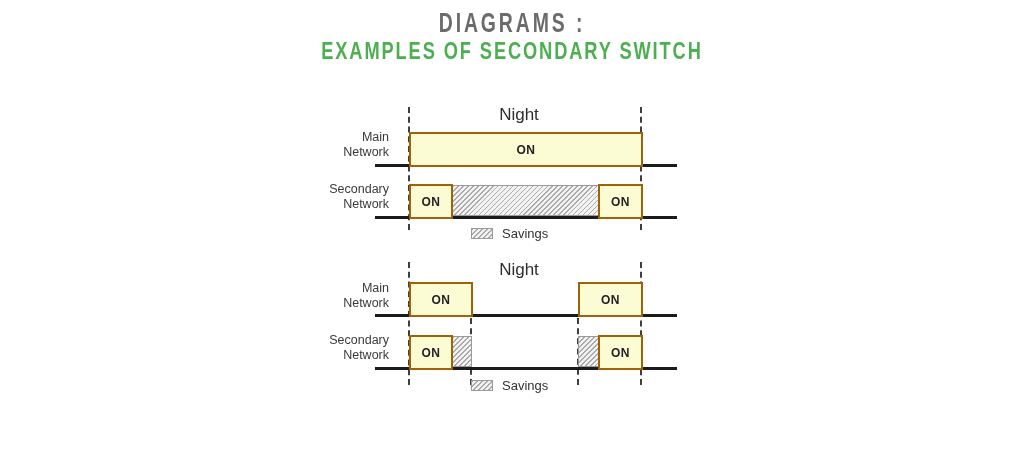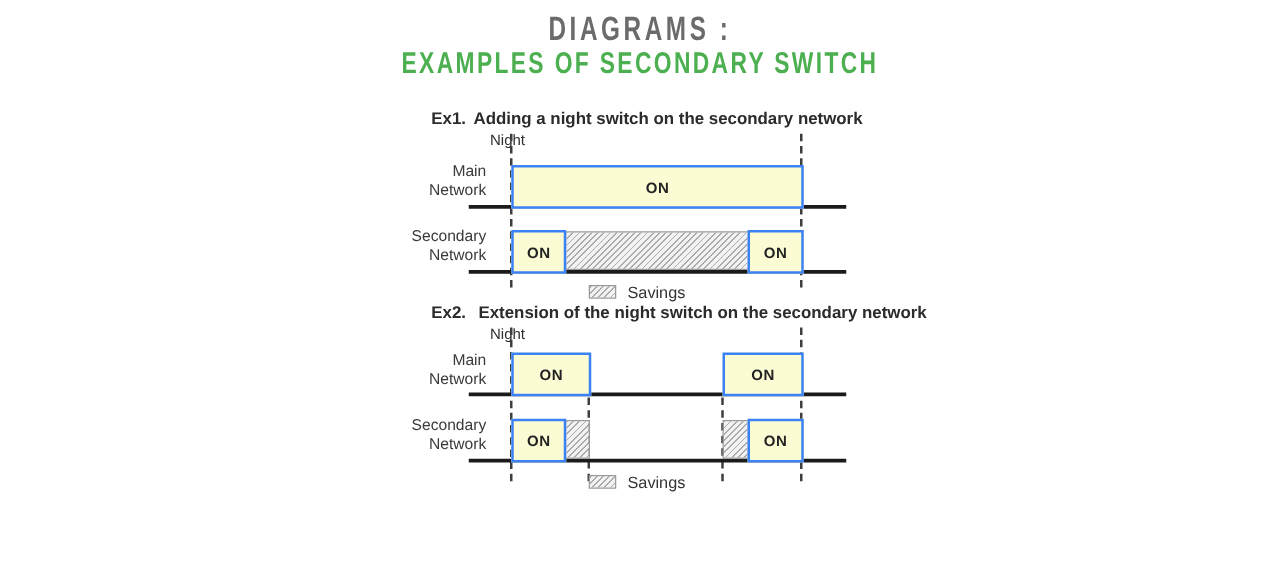--- a/index.html
+++ b/index.html
@@ -27,34 +27,34 @@
   
   .ex-heading {
     position: absolute; left: 345px;
     font-size: 13.5px; color: #2b2b2b; white-space: nowrap;
   }
   .ex-heading .ex-id { font-weight: 700; }
   .ex-heading .ex-text { font-weight: 600; margin-left: 6px; }
   .ex2-gap { margin-left: 10px !important; }
   
   .night-label {
-    position: absolute; left: 392px; width: 234px; 
-    font-size: 12px; color: #2e2e2e;
+    position: absolute; left: 402px; width: 234px; text-align: center;
+    font-size: 17px; color: #2e2e2e;
   }
   .dashline {
     position: absolute; width: 0;
     border-left: 2px dashed #3e3e3e;
   }
   .baseline {
     position: absolute; height: 3px; background: #1b1b1b;
   }
   .onbox {
     position: absolute;
     background: #fbfbd4;
-    border: 2px solid #3b82f6;
+    border: 2px solid #a16207;
     display: flex; align-items: center; justify-content: center;
     font-size: 12px; font-weight: 700; letter-spacing: 0.5px; color: #222222;
   }
   .hatch {
     position: absolute;
     border: 1px solid #9a9a9a;
     background: repeating-linear-gradient(135deg, #ababab 0, #ababab 1px, #f2f2f2 1px, #f2f2f2 3.5px);
   }
   .row-label {
     position: absolute; left: 300px; width: 89px; text-align: right;
@@ -73,23 +73,20 @@
 
 <div class="canvas">
 
   <div class="title-row title1">
     <span>DIAGRAMS :</span>
   </div>
   <div class="title-row title2">
     <span>EXAMPLES OF SECONDARY SWITCH</span>
   </div>
 
-  <div class="ex-heading" style="top:87px;">
-    <span class="ex-id">Ex1.</span><span class="ex-text">Adding a night switch on the secondary network</span>
-  </div>
 
   <div class="night-label" style="top:105px;">Night</div>
 
   <div class="dashline" style="left:408px; top:107px; height:123px;"></div>
   <div class="dashline" style="left:640px; top:107px; height:123px;"></div>
 
   <div class="row-label" style="top:130px;">
     <div>Main</div>
     <div>Network</div>
   </div>
@@ -109,23 +106,20 @@
   </div>
   <div class="onbox" style="left:598px; top:184px; width:45px; height:35px;">
     <span>ON</span>
   </div>
 
   <div class="legend" style="left:471px; top:226px;">
     <span class="swatch"></span>
     <span class="legend-text">Savings</span>
   </div>
 
-  <div class="ex-heading" style="top:242px;">
-    <span class="ex-id">Ex2.</span><span class="ex-text ex2-gap">Extension of the night switch on the secondary network</span>
-  </div>
 
   <div class="night-label" style="top:260px;">Night</div>
 
   <div class="dashline" style="left:408px; top:262px; height:123px;"></div>
   <div class="dashline" style="left:640px; top:262px; height:123px;"></div>
   <div class="dashline" style="left:470px; top:318px; height:67px;"></div>
   <div class="dashline" style="left:577px; top:318px; height:67px;"></div>
 
   <div class="row-label" style="top:281px;">
     <div>Main</div>

